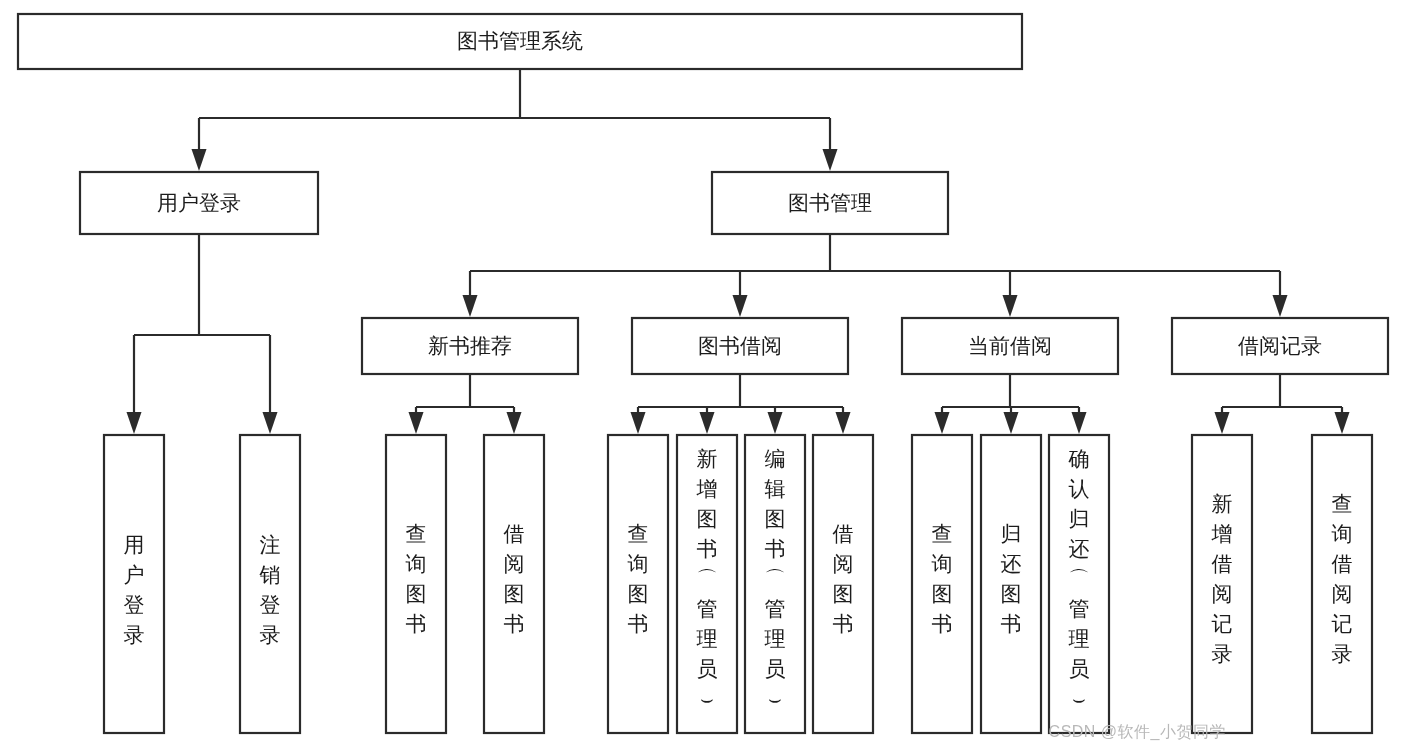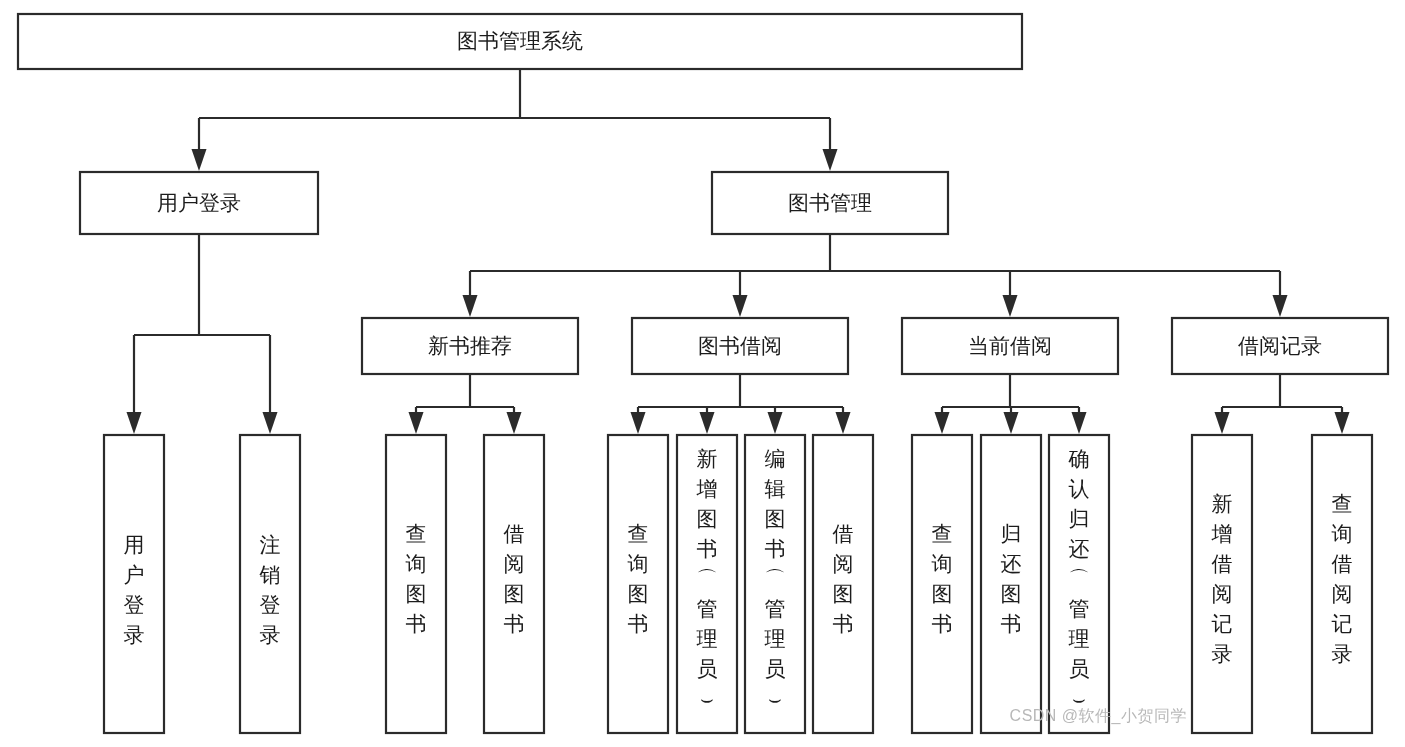--- a/index.html
+++ b/index.html
@@ -11,20 +11,21 @@
     width: 1405px;
     height: 747px;
     font-family: "Liberation Sans", "DejaVu Sans", sans-serif;
     overflow: hidden;
     position: relative;
   }
   #diagram-root {
     position: relative;
     width: 1195px;
     height: 747px;
+    padding-left: 39px;
   }
   svg#chart-svg {
     position: absolute;
     top: 0;
     left: 0;
     width: 1405px;
     height: 747px;
     display: block;
   }
   .node-box {
@@ -51,21 +52,21 @@
   }
   .node-label-vertical {
     font-family: "Liberation Sans", "DejaVu Sans", sans-serif;
     fill: #1c1c1c;
     font-size: 21px;
     text-anchor: middle;
   }
   .watermark-text {
     position: absolute;
     right: 8px;
-    bottom: 20px;
+    bottom: 4px;
     font-family: "Liberation Sans", "DejaVu Sans", sans-serif;
     font-size: 16px;
     color: #b8b8b8;
     white-space: nowrap;
     letter-spacing: 0.5px;
   }
 </style>
 </head>
 <body>
 

